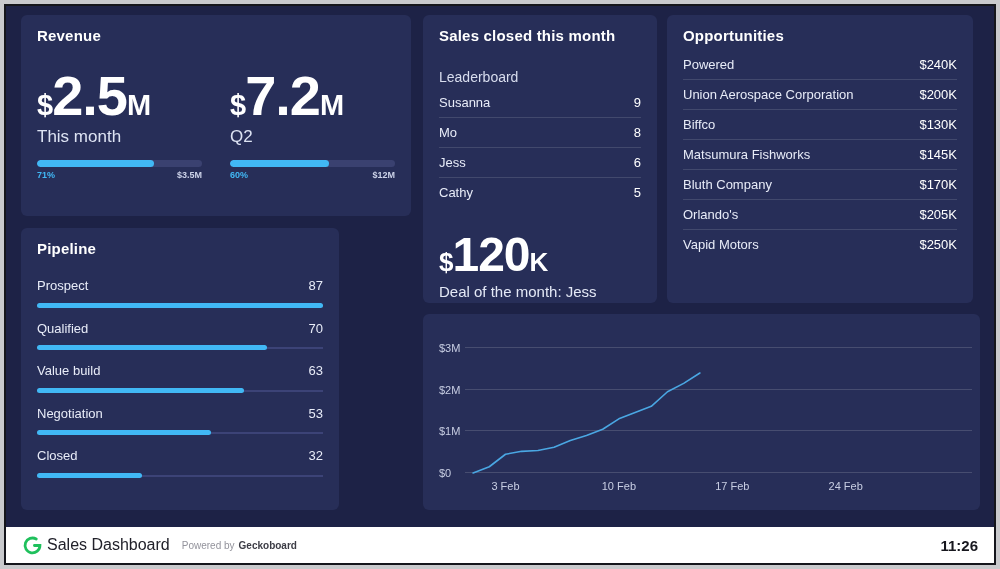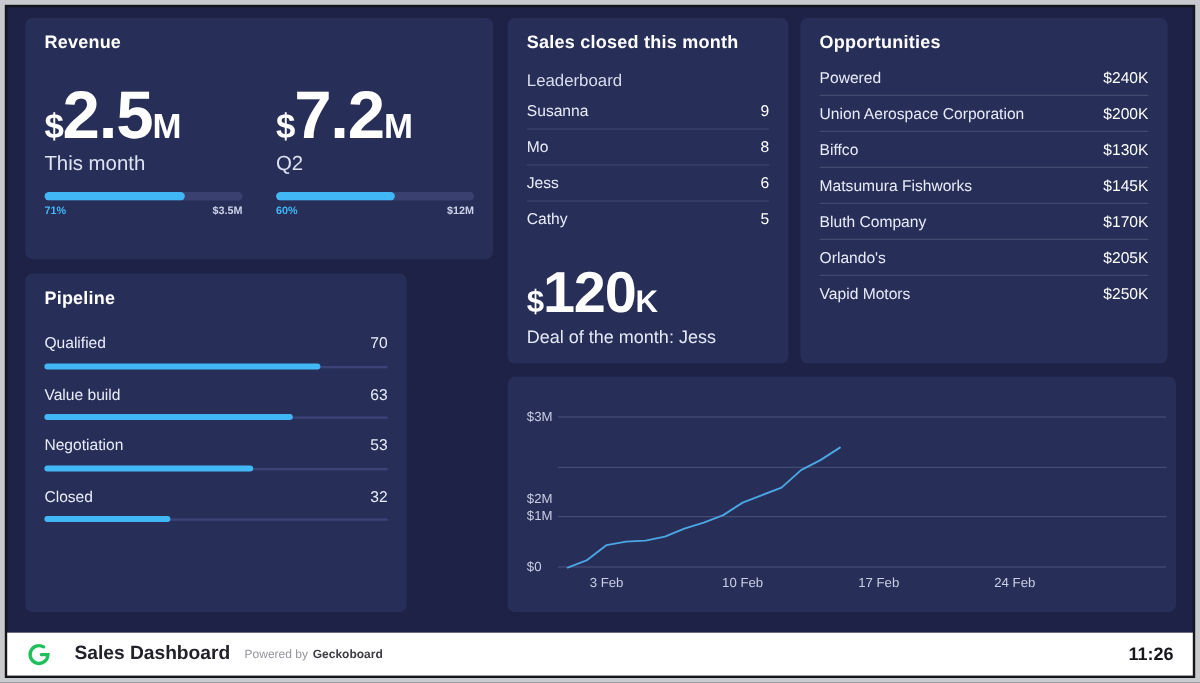--- a/index.html
+++ b/index.html
@@ -29,47 +29,47 @@
 
   
   .p-rows{margin-top:8px;}
   .prow{padding-top:13px;}
   .prow-head{display:flex;justify-content:space-between;font-size:13px;color:#e8ecf8;line-height:1.2;}
   .prow-track{margin-top:9px;position:relative;height:5px;}
   .track-line{position:absolute;left:0;right:0;top:2px;height:2px;background:#3c4377;}
   .prow-bar{position:absolute;left:0;top:0;height:5px;border-radius:3px;background:#41b8f5;}
 
   
-  .subtitle{margin-top:15px;font-size:14px;color:#d8ddee;}
+  .subtitle{margin-top:25px;font-size:14px;color:#d8ddee;}
   .lrows{margin-top:3px;}
   .lrow,.orow{display:flex;justify-content:space-between;align-items:center;height:29px;font-size:13px;color:#e8ecf8;border-bottom:1px solid rgba(255,255,255,.13);}
   .lrow:last-child,.orow:last-child{border-bottom:none;}
   .lval,.oval{color:#fff;}
   .deal{margin-top:24px;}
   .deal-big{color:#fff;font-weight:700;letter-spacing:-1px;line-height:1;white-space:nowrap;}
   .deal-big .cur,.deal-big .unit{font-size:26px;}
   .deal-big .num{font-size:48px;}
   .deal-label{font-size:15px;color:#e4e9f6;margin-top:4px;}
 
   
   .orows{margin-top:6px;}
 
   
   .chart-wrap{position:relative;margin-top:22px;margin-left:26px;height:125px;}
   .grid{position:absolute;left:0;right:0;height:1px;background:rgba(255,255,255,.15);}
   .g-0{bottom:0;}.g-1{bottom:33.333%;}.g-2{bottom:66.667%;}.g-3{bottom:100%;}
   .ylab{position:absolute;left:-26px;transform:translateY(-50%);font-size:11px;color:#c8cee3;line-height:1;}
-  .yl-3m{top:0;}.yl-2m{top:33.333%;margin-top:27px;}.yl-1m{top:66.667%;}.yl-0{top:100%;}
+  .yl-3m{top:0;}.yl-2m{top:33.333%;}.yl-1m{top:66.667%;}.yl-0{top:100%;}
   .xlab{position:absolute;top:calc(100% + 8px);transform:translateX(-50%);font-size:11px;color:#c8cee3;line-height:1;}
   .line-svg{position:absolute;left:0;top:0;width:100%;height:100%;overflow:visible;}
   .line-svg polyline{fill:none;stroke:#4aa7e3;stroke-width:1.6;vector-effect:non-scaling-stroke;stroke-linejoin:round;stroke-linecap:round;}
 
   
   .footer{flex:0 0 36px;background:#ffffff;display:flex;align-items:center;padding:0 16px;}
-  .f-title{font-size:16px;font-weight:700;color:#21212a;margin-left:19px;}
+  .f-title{font-size:16px;font-weight:400;color:#21212a;margin-left:4px;}
   .f-powered{font-size:10px;color:#93939c;margin-left:12px;}
   .f-brand{font-size:10px;font-weight:700;color:#3c3c45;margin-left:4px;}
   .f-time{margin-left:auto;font-size:15px;font-weight:600;color:#17171e;}
 </style>
 </head>
 <body>
 
 <div class="screen">
   <div class="inner">
     <div class="content">
@@ -98,20 +98,30 @@
               <span class="pct">60%</span>
               <span class="goal">$12M</span>
             </div>
           </div>
         </div>
       </section>
 
       <section class="panel p-pipeline">
         <h2>Pipeline</h2>
         <div class="p-rows">
+          <div class="prow">
+            <div class="prow-head">
+                <span>Prospect</span>
+                <span>87</span>
+              </div>
+            <div class="prow-track">
+                <div class="track-line"></div>
+                <div class="prow-bar" style="width: 100%;"></div>
+              </div>
+          </div>
           <div class="prow">
             <div class="prow-head">
                 <span>Qualified</span>
                 <span>70</span>
               </div>
             <div class="prow-track">
                 <div class="track-line"></div>
                 <div class="prow-bar" style="width: 80.4598%;"></div>
               </div>
           </div>

